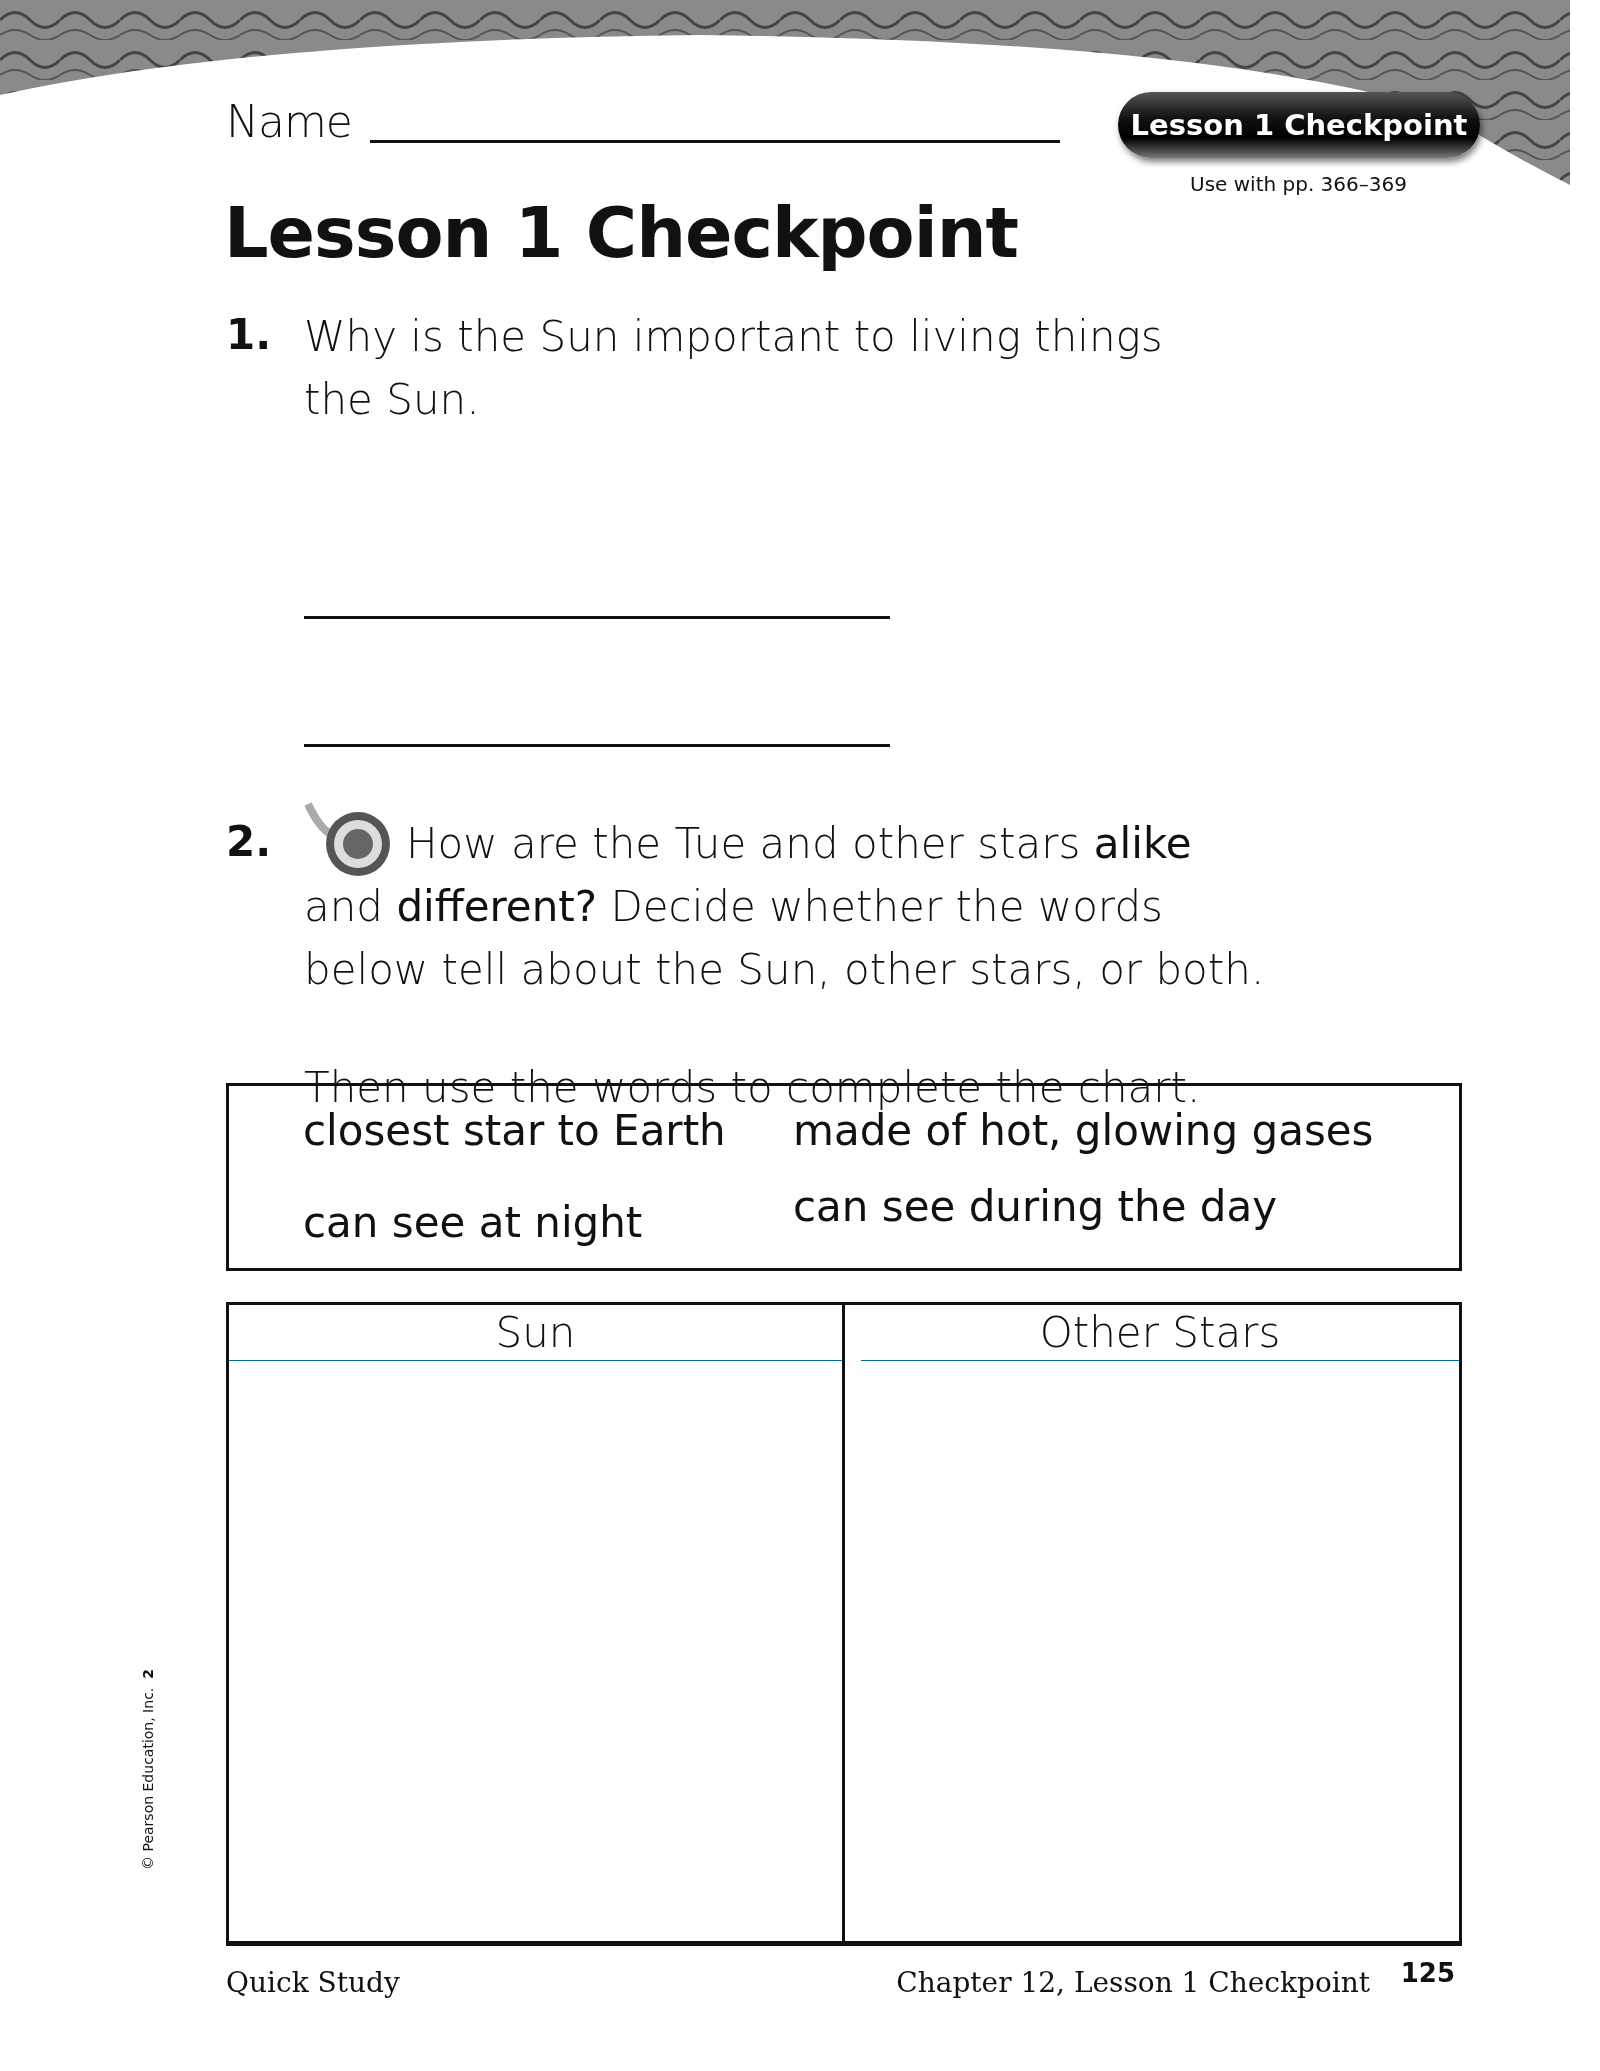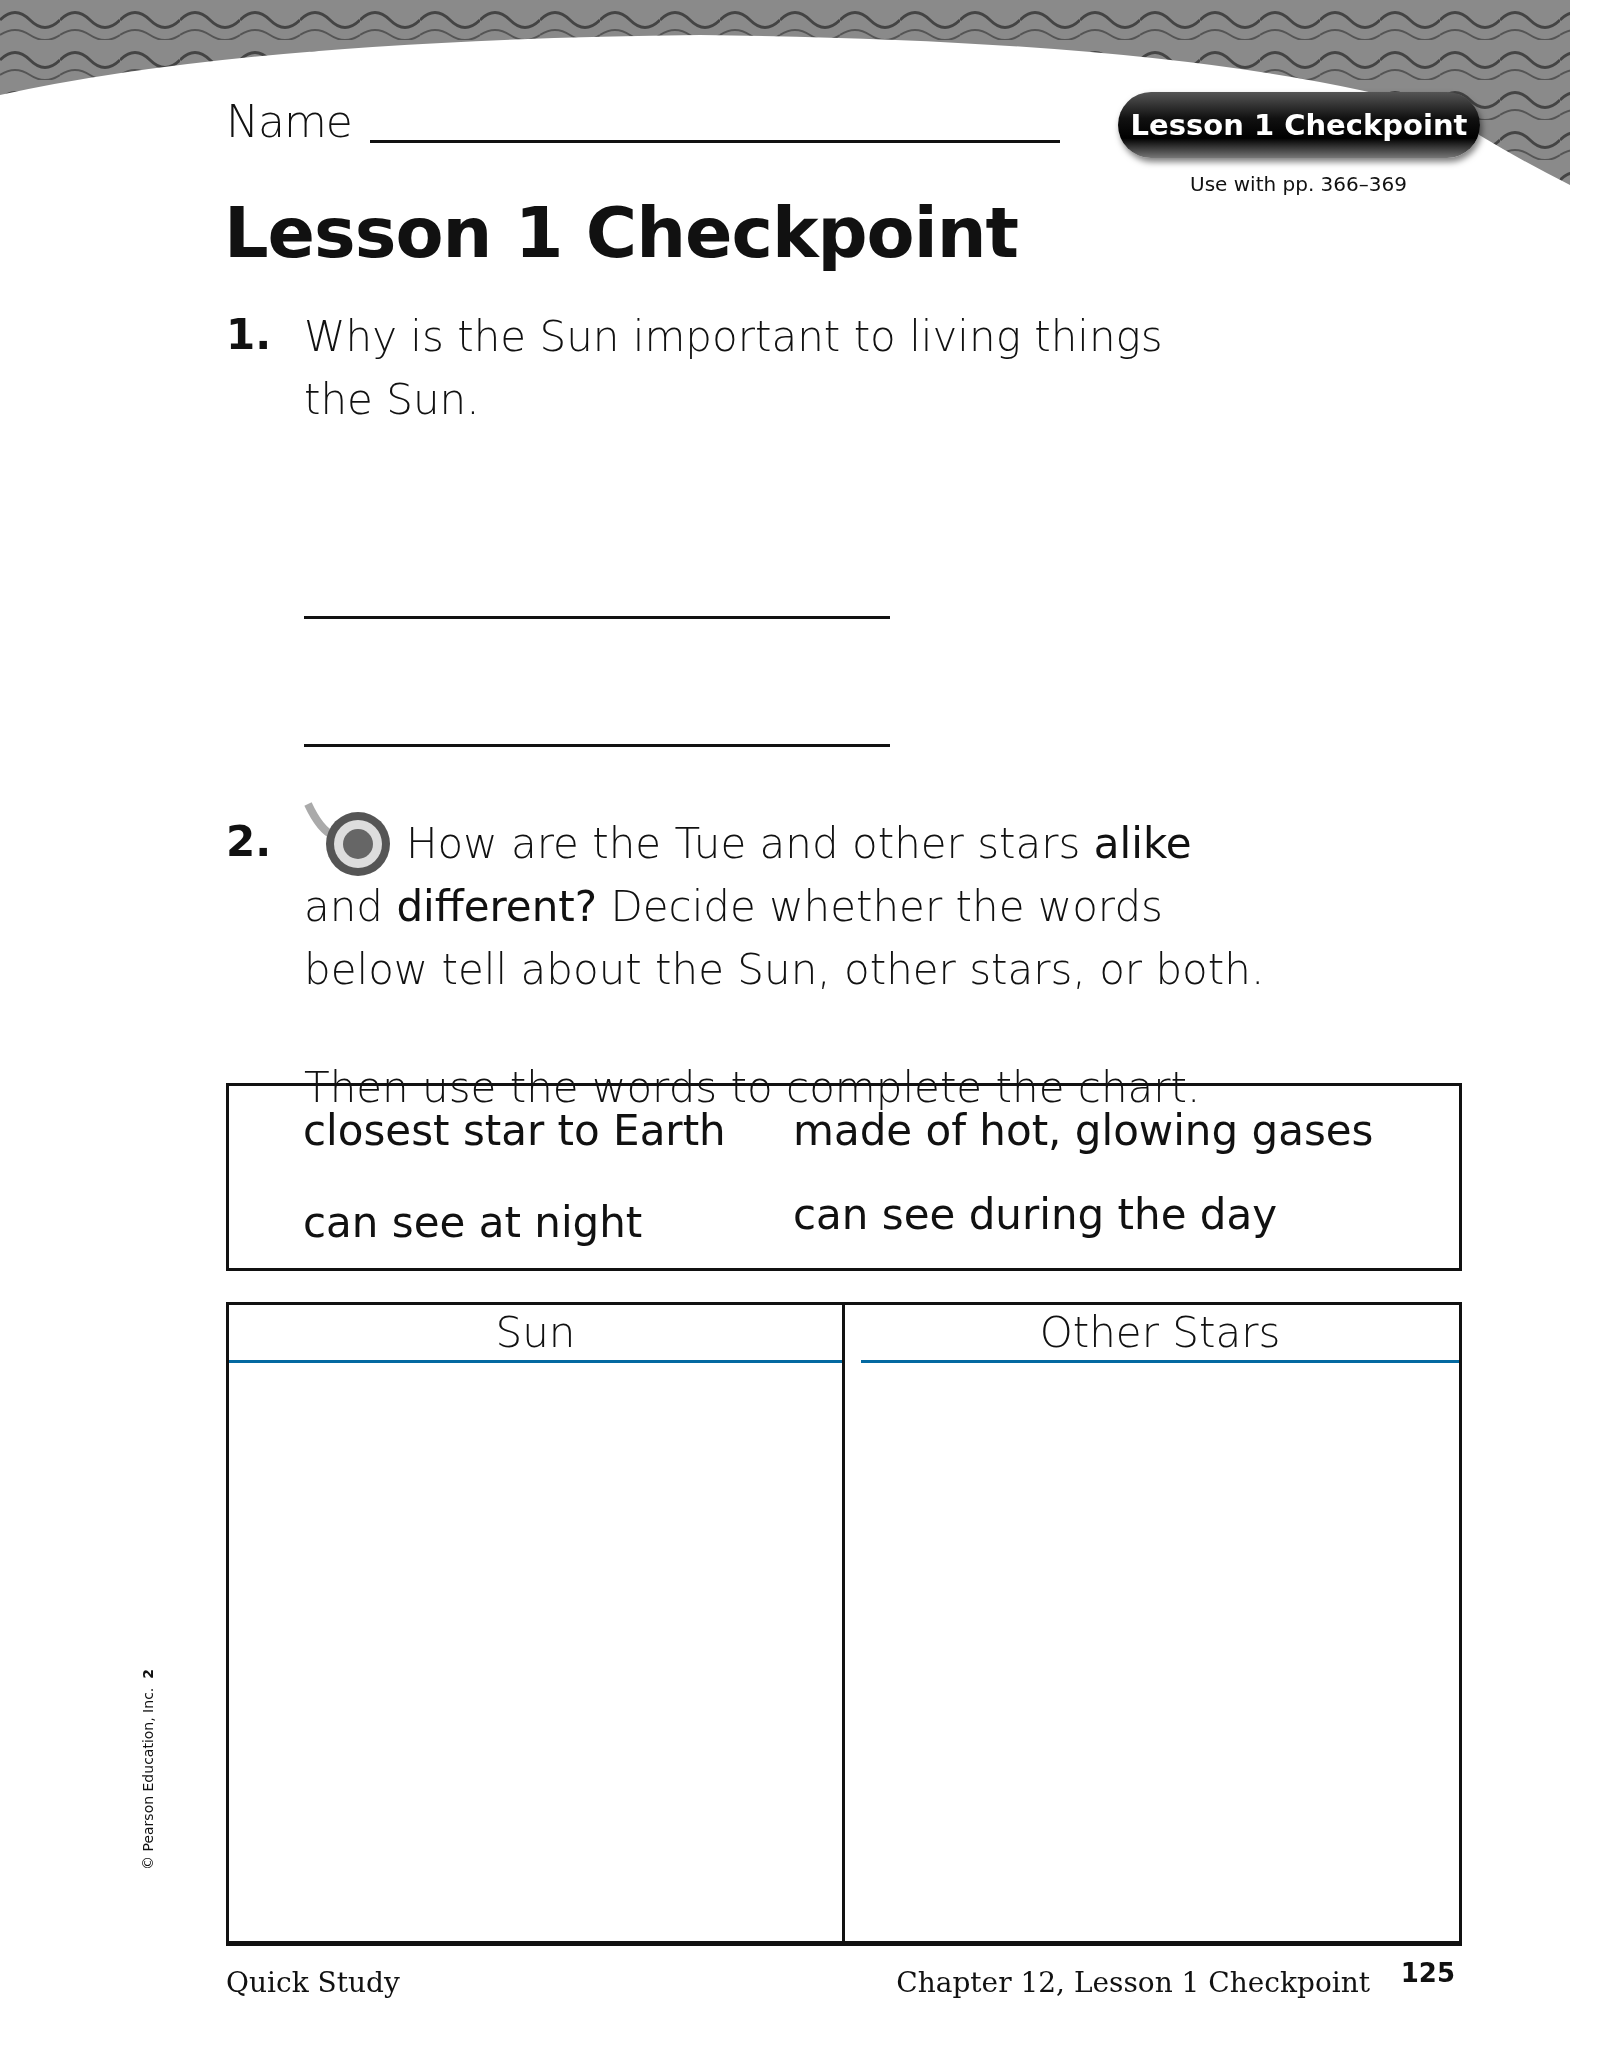--- a/index.html
+++ b/index.html
@@ -12,21 +12,21 @@
   .pill{left:1118px;top:92px;width:362px;height:66px;border-radius:33px;background:linear-gradient(#555 0%,#111 40%,#000 70%,#777 100%);color:#fff;font-weight:bold;font-size:29px;display:flex;align-items:center;justify-content:center;box-shadow:2px 4px 6px rgba(0,0,0,.5);}
   .usewith{left:1190px;top:172px;font-size:20px;}
   .title{left:224px;top:192px;font-size:70px;font-weight:bold;letter-spacing:-1px;}
   .qnum{font-size:42px;font-weight:bold;}
   .qtext{font-size:42px;line-height:63px;font-weight:300;}
   .answer-line{border-bottom:3px solid #111;width:586px;left:304px;}
   .target-icon{left:302px;top:800px;width:92px;height:80px;}
   .wordbox{left:226px;top:1083px;width:1230px;height:182px;border:3px solid #111;}
   .word{font-size:42px;font-weight:400;position:absolute;}
   .chart{left:226px;top:1302px;width:1230px;height:636px;border:3px solid #111;border-bottom-width:5px;}
-  .chart .hdr{position:absolute;top:0;height:55px;border-bottom:3px solid #0369a1;font-size:42px;font-weight:300;display:flex;align-items:center;justify-content:center;}
+  .chart .hdr{position:absolute;top:0;height:55px;border-bottom:1px solid #0369a1;font-size:42px;font-weight:300;display:flex;align-items:center;justify-content:center;}
   .chart .divider{position:absolute;left:613px;top:0;bottom:0;border-left:3px solid #111;}
   .copyright{left:140px;top:1870px;transform-origin:left top;transform:rotate(-90deg);font-size:14px;white-space:nowrap;}
   .footer-left{left:226px;top:1966px;font-family:"DejaVu Serif",serif;font-size:28px;}
   .footer-right{right:230px;top:1966px;font-family:"DejaVu Serif",serif;font-size:28px;}
   .page-num{right:145px;top:1958px;font-size:26px;font-weight:bold;}
 </style>
 </head>
 <body>
 
 <div class="banner">
@@ -68,21 +68,21 @@
 </div>
 <div class="abs qtext" style="left:406px;top:812px;"><span>How are the Tue and other stars </span><b>alike</b></div>
 <div class="abs qtext" style="left:304px;top:875px;"><span>and </span><b>different?</b><span> Decide whether the words</span></div>
 <div class="abs qtext" style="left:304px;top:938px;">below tell about the Sun, other stars, or both.</div>
 <div class="abs qtext" style="left:304px;top:1056px;">Then use the words to complete the chart.</div>
 
 <div class="abs wordbox">
   <div class="word" style="left:74px;top:20px;">closest star to Earth</div>
   <div class="word" style="left:564px;top:20px;">made of hot, glowing gases</div>
   <div class="word" style="left:74px;top:112px;">can see at night</div>
-  <div class="word" style="left:564px;top:104px;">can see during the day</div>
+  <div class="word" style="left:564px;top:96px;">can see during the day</div>
 </div>
 
 <div class="abs chart">
   <div class="hdr" style="left:0;width:613px;">Sun</div>
   <div class="hdr" style="left:616px;right:0;margin-left:16px;">Other Stars</div>
   <div class="divider"></div>
   <div class="abs" style="left:0;top:58px;width:613px;bottom:0;"></div>
   <div class="abs" style="left:616px;top:58px;right:0;bottom:0;"></div>
 </div>
 

